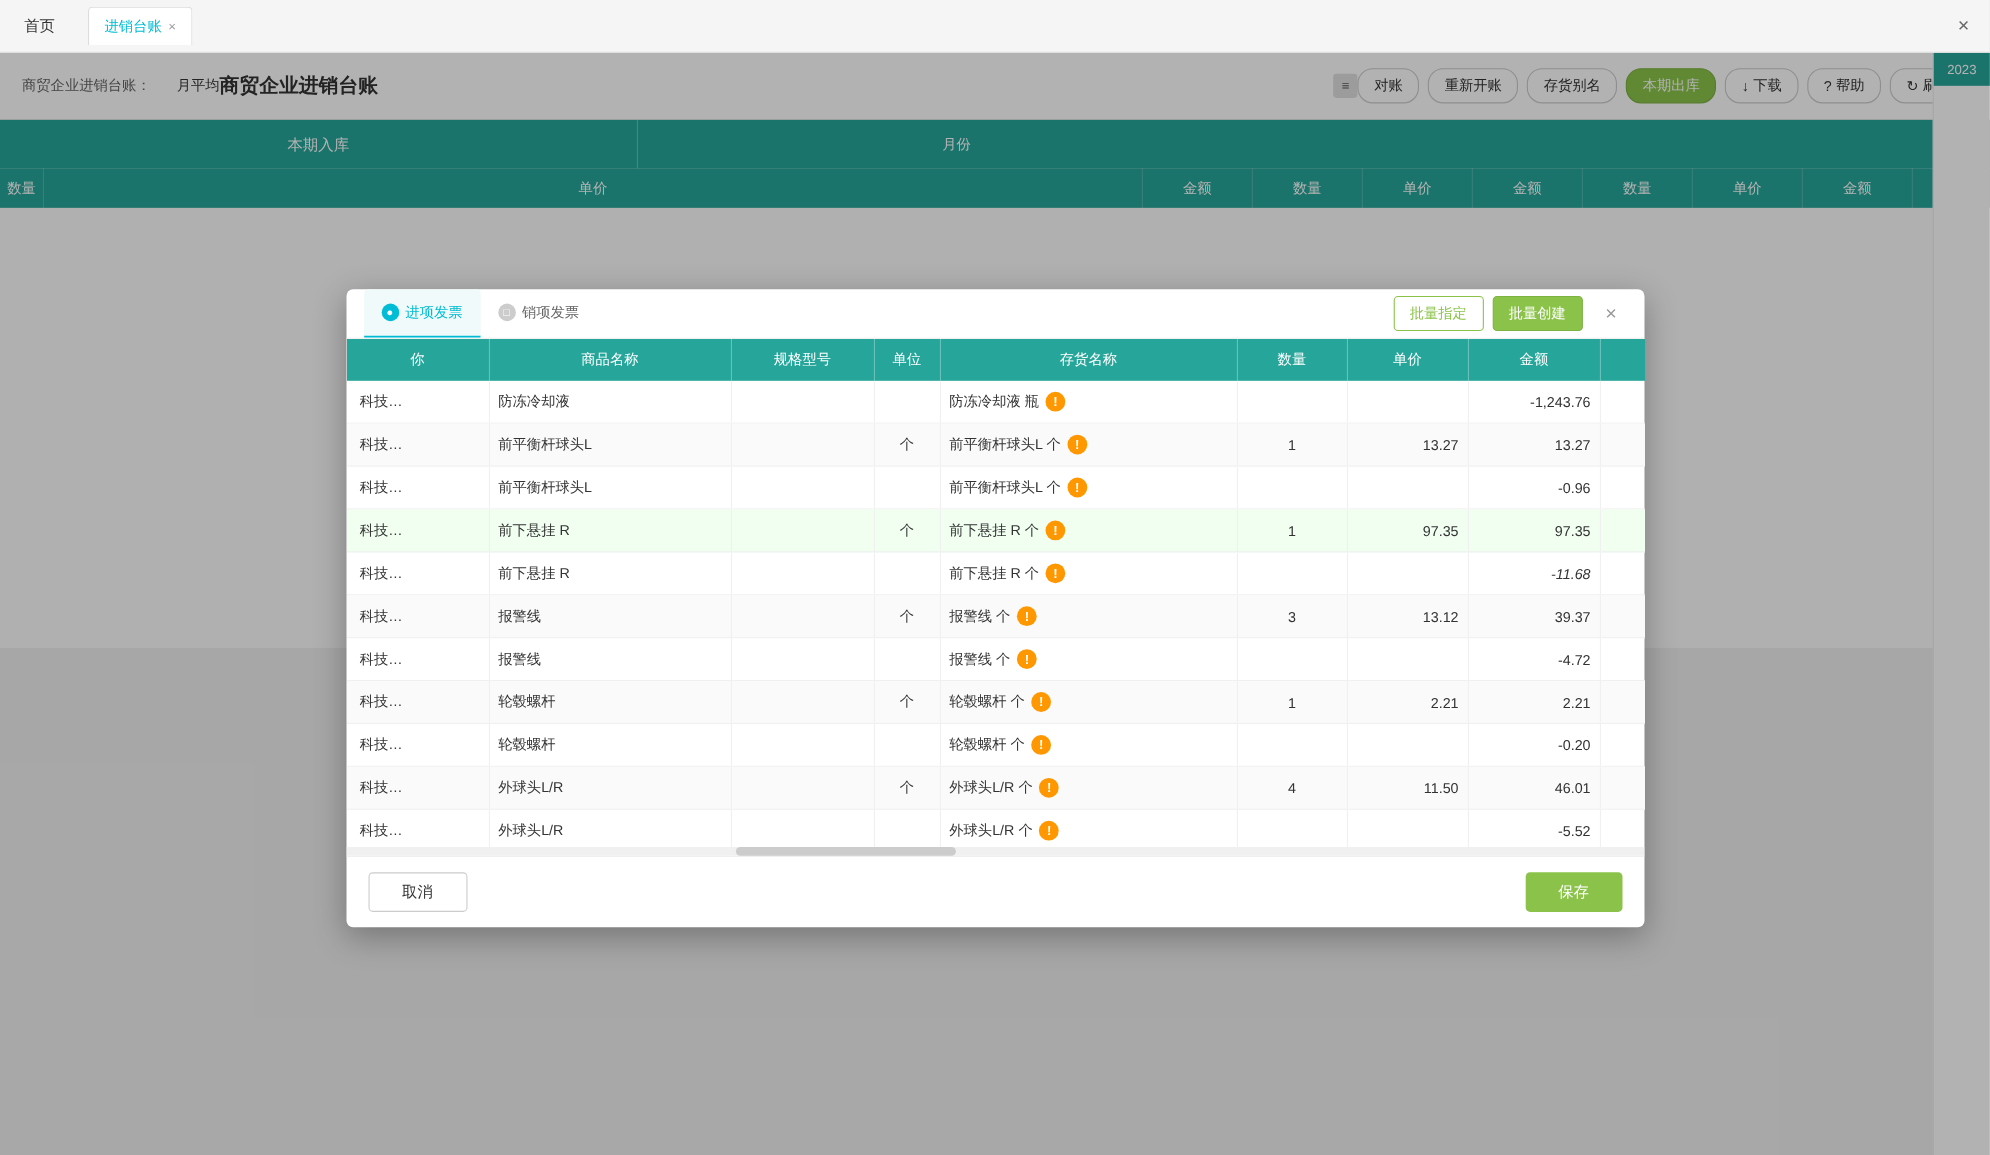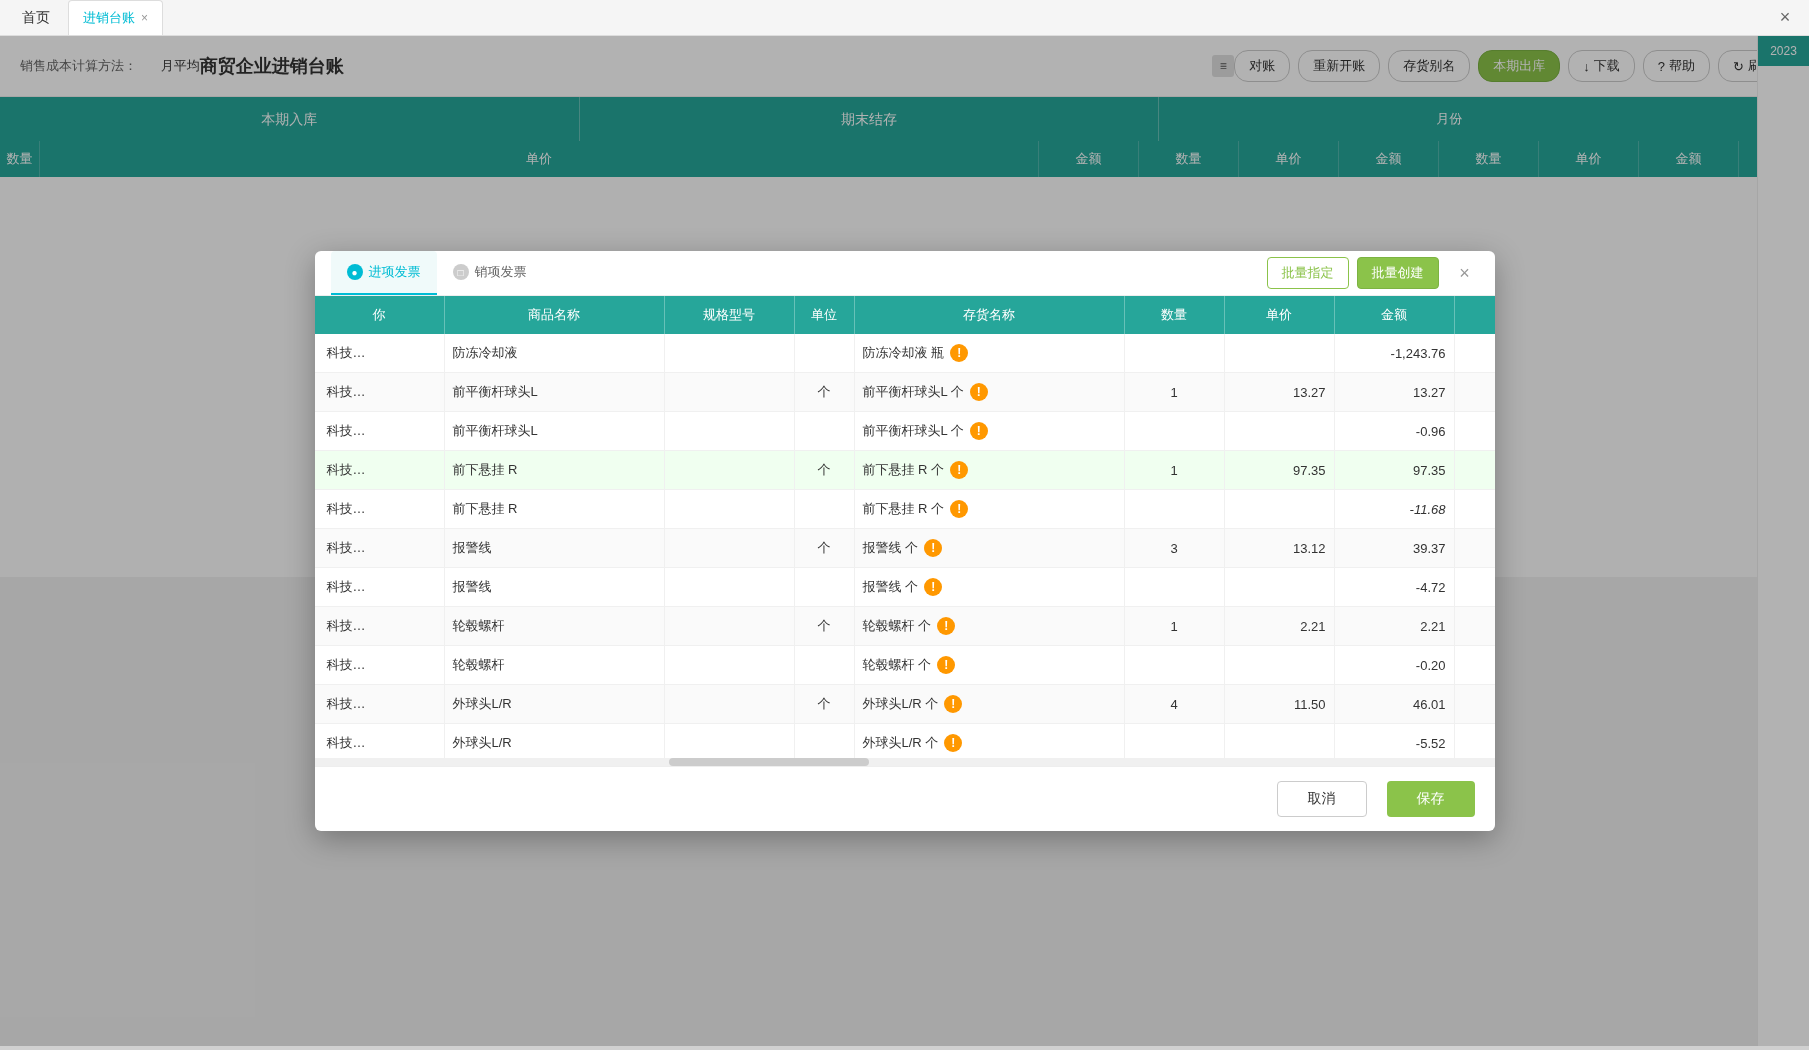--- a/index.html
+++ b/index.html
@@ -1,19 +1,19 @@
 <!DOCTYPE html>
 <html><head>
   <meta charset="utf-8">
   <style>
     * { box-sizing: border-box; margin: 0; padding: 0; }
     body { font-family: 'Microsoft YaHei', Arial, sans-serif; font-size: 13px; background: #d0d0d0; width: 1809px; height: 1050px; overflow: hidden; }
 
     
-    .top-bar { display: flex; align-items: center; height: 36px; background: #f5f5f5; border-bottom: 1px solid #ddd; padding: 0 8px; gap: 4px; }
+    .top-bar { display: flex; align-items: center; height: 48px; background: #f5f5f5; border-bottom: 1px solid #ddd; padding: 0 8px; gap: 16px; }
     .tab-home { padding: 8px 14px; cursor: pointer; color: #333; font-size: 14px; }
     .tab-active { background: #fff; border: 1px solid #ddd; border-bottom: none; border-radius: 4px 4px 0 0; padding: 8px 14px; color: #00bcd4; display: flex; align-items: center; gap: 6px; }
     .tab-close { color: #999; cursor: pointer; font-size: 12px; }
     .top-right-close { margin-left: auto; width: 32px; height: 32px; display: flex; align-items: center; justify-content: center; cursor: pointer; font-size: 18px; color: #666; }
 
     
     .main-content { position: relative; height: calc(1050px - 40px); background: #f0f0f0; overflow: hidden; }
     .header-actions { display: flex; gap: 8px; align-items: center; }
     .btn { padding: 6px 14px; border-radius: 14px; border: 1px solid #ccc; background: #fff; cursor: pointer; font-size: 13px; color: #333; }
     .btn-primary { background: #8bc34a; color: #fff; border-color: #7cb342; }
@@ -43,21 +43,21 @@
     .modal-table-header > div { padding: 10px 8px; text-align: center; border-right: 1px solid rgba(255,255,255,0.3); font-size: 13px; }
     .modal-table-row { display: grid; grid-template-columns: 130px 220px 130px 60px 270px 100px 110px 120px; border-bottom: 1px solid #f0f0f0; }
     .modal-table-row:nth-child(even) { background: #fafafa; }
     .modal-table-row.highlighted { background: #f0fff0; }
     .modal-table-row > div { padding: 10px 8px; text-align: center; border-right: 1px solid #f0f0f0; font-size: 13px; color: #333; display: flex; align-items: center; justify-content: center; }
     .modal-table-row > div.text-left { justify-content: flex-start; }
     .modal-table-row > div.text-right { justify-content: flex-end; }
     .warn-icon { width: 18px; height: 18px; border-radius: 50%; background: #ff9800; color: #fff; display: inline-flex; align-items: center; justify-content: center; font-size: 12px; font-weight: bold; flex-shrink: 0; }
 
     
-    .modal-footer { padding: 14px 20px; display: flex; justify-content: flex-end; gap: 20px; border-top: 1px solid #eee; }
+    .modal-footer { padding: 14px 20px; display: flex; justify-content: space-between; gap: 20px; border-top: 1px solid #eee; }
     .btn-cancel { padding: 8px 30px; border: 1px solid #ccc; background: #fff; border-radius: 4px; cursor: pointer; font-size: 14px; color: #333; }
     .btn-save { padding: 8px 30px; border: none; background: #8bc34a; border-radius: 4px; cursor: pointer; font-size: 14px; color: #fff; }
 
     
     .modal-scrollbar { height: 8px; background: #f0f0f0; position: relative; }
     .modal-scrollbar-thumb { height: 8px; background: #ccc; border-radius: 4px; width: 200px; margin-left: 30%; }
 
     
     .year-panel { position: absolute; right: 0; top: 0; width: 52px; background: #fff; border-left: 1px solid #eee; height: 100%; font-size: 12px; }
   </style>
@@ -72,21 +72,21 @@
   </div>
   <div class="top-right-close" style="margin-left:auto;">×</div>
 </div>
 
 <div class="main-content">
 
   <div class="bg-page">
 
     <div class="bg-page-header">
       <div style="font-size:13px;color:#666;">
-        <span>销售成本计算方法：</span>
+        <span>商贸企业进销台账：</span>
         <span style="color:#333;margin-left:20px;">月平均</span>
       </div>
       <div style="flex:1;text-align:center;font-size:18px;font-weight:bold;color:#333;display:flex;align-items:center;justify-content:space-between;gap:8px;">
         <span>商贸企业进销台账</span>
         <span style="width:22px;height:22px;background:#e0e0e0;border-radius:3px;display:inline-flex;align-items:center;justify-content:center;font-size:12px;color:#555;">≡</span>
       </div>
       <div class="header-actions">
         <button class="btn">对账</button>
         <button class="btn">重新开账</button>
         <button class="btn">存货别名</button>
@@ -101,21 +101,20 @@
         </button>
         <button class="btn btn-icon">
           <span>↻</span>
           <span>刷新</span>
         </button>
       </div>
     </div>
 
     <div style="height:44px;background:#26a69a;display:grid;grid-template-columns:1fr 1fr 1fr 70px;">
       <div style="color:#fff;text-align:center;line-height:44px;border-right:1px solid rgba(255,255,255,0.3);font-size:14px;">本期入库</div>
-      <div style="color:#fff;text-align:center;line-height:44px;border-right:1px solid rgba(255,255,255,0.3);font-size:14px;">期末结存</div>
       <div style="color:#fff;text-align:center;line-height:44px;font-size:13px;">月份</div>
     </div>
 
     <div style="height:36px;background:#26a69a;display:grid;grid-template-columns:40px 1fr 100px 100px 100px 100px 100px 100px 100px 70px;">
       <div style="color:#fff;text-align:center;line-height:36px;border-right:1px solid rgba(255,255,255,0.2);font-size:13px;">数量</div>
       <div style="color:#fff;text-align:center;line-height:36px;border-right:1px solid rgba(255,255,255,0.2);font-size:13px;">单价</div>
       <div style="color:#fff;text-align:center;line-height:36px;border-right:1px solid rgba(255,255,255,0.2);font-size:13px;">金额</div>
       <div style="color:#fff;text-align:center;line-height:36px;border-right:1px solid rgba(255,255,255,0.2);font-size:13px;">数量</div>
       <div style="color:#fff;text-align:center;line-height:36px;border-right:1px solid rgba(255,255,255,0.2);font-size:13px;">单价</div>
       <div style="color:#fff;text-align:center;line-height:36px;border-right:1px solid rgba(255,255,255,0.2);font-size:13px;">金额</div>

